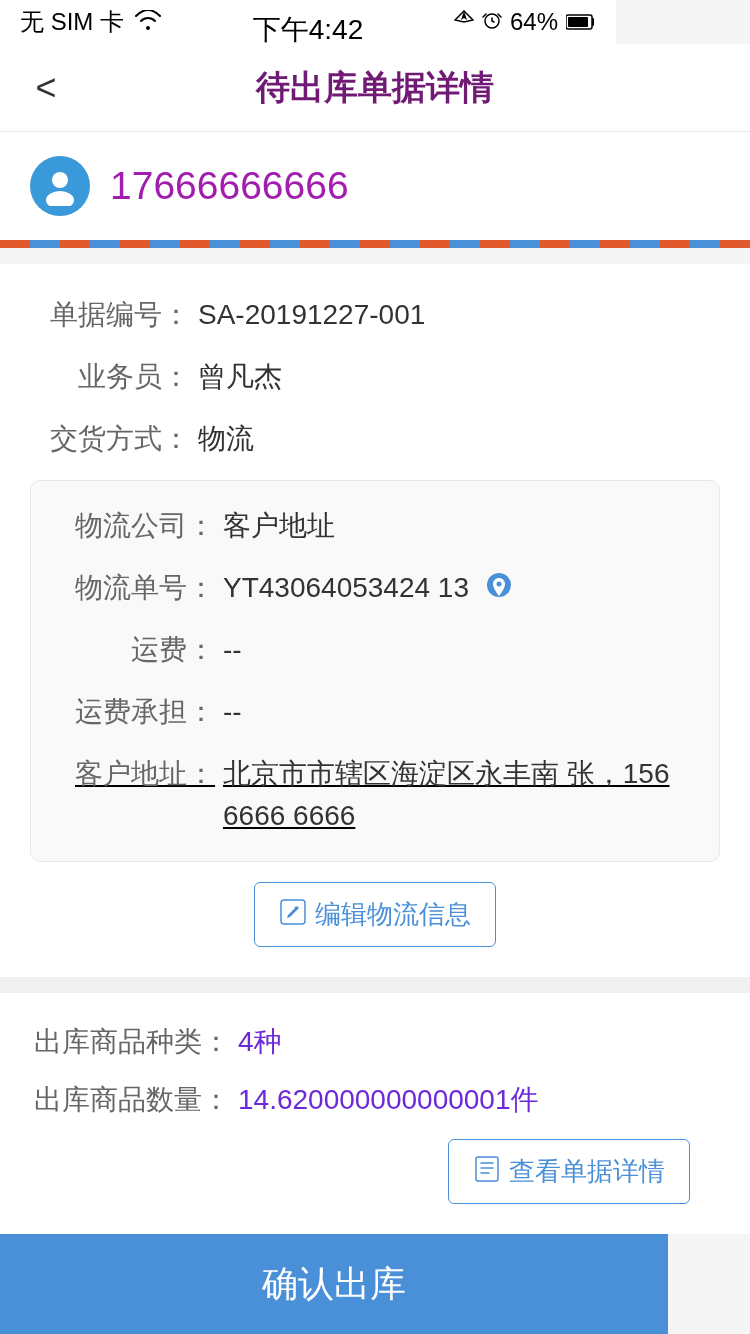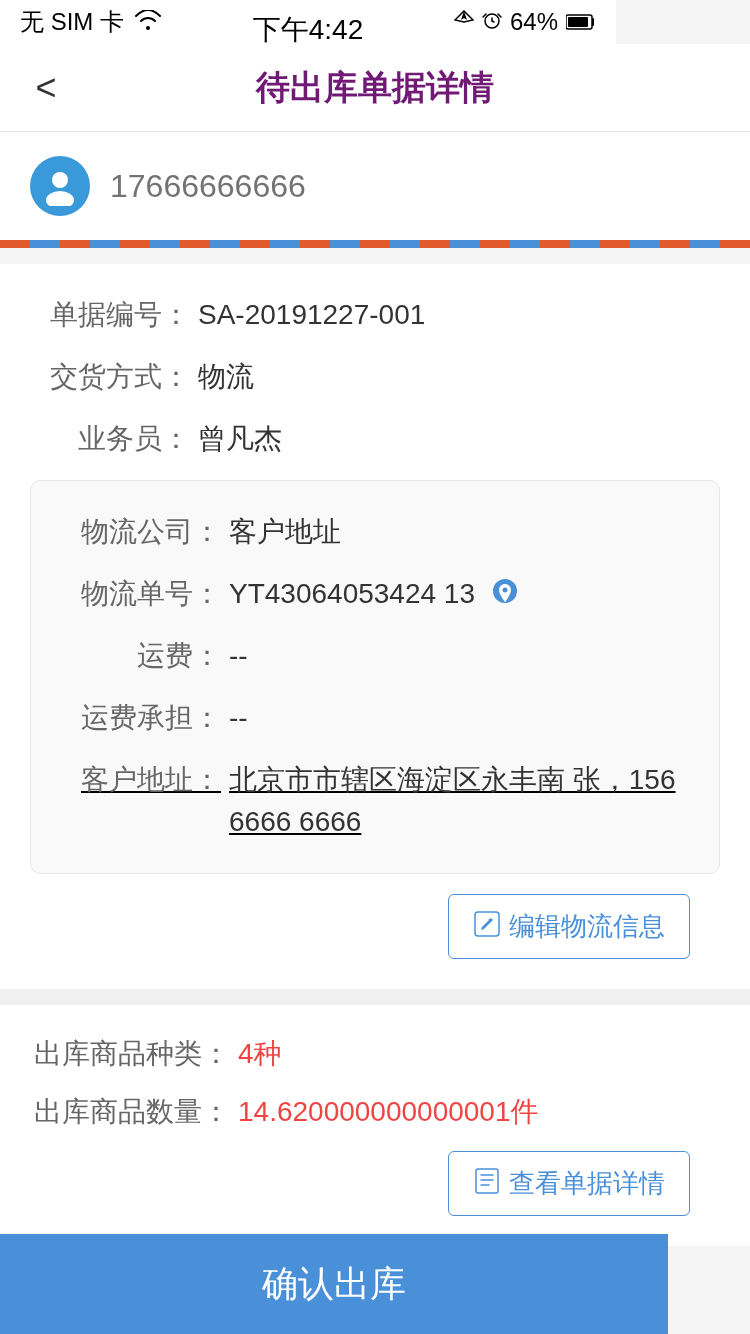--- a/index.html
+++ b/index.html
@@ -77,22 +77,22 @@
       height: 60px;
       border-radius: 50%;
       background: #3a9ad9;
       display: flex;
       align-items: center;
       justify-content: center;
       flex-shrink: 0;
     }
     .customer-avatar svg { width: 40px; height: 40px; fill: #fff; }
     .customer-phone {
-      font-size: 32px;
-      color: #737373;
+      font-size: 39px;
+      color: #a21caf;
       font-weight: 500;
     }
 
     
     .dashed-divider {
       width: 750px;
       height: 8px;
       background: repeating-linear-gradient(
         90deg,
         #e05a2b 0px, #e05a2b 30px,
@@ -126,21 +126,21 @@
       line-height: 1.5;
       padding-left: 8px;
     }
 
     
     .logistics-card {
       background: #f9f9f9;
       border: 1px solid #e8e8e8;
       border-radius: 10px;
       margin-top: 16px;
-      padding: 30px;
+      padding: 24px;
     }
     .logistics-row {
       display: flex;
       align-items: flex-start;
       margin-bottom: 20px;
       font-size: 28px;
     }
     .logistics-row:last-child { margin-bottom: 0; text-decoration: underline; }
     .logistics-label {
       color: #666;
@@ -162,21 +162,21 @@
     }
     .location-icon {
       width: 36px;
       height: 36px;
       flex-shrink: 0;
     }
 
     
     .edit-logistics-btn {
       display: flex;
-      justify-content: flex-end;
+      justify-content: center;
       margin-top: 20px;
       padding: 0 30px;
     }
     .btn-outline {
       border: 1px solid #4a90d9;
       color: #4a90d9;
       background: #fff;
       border-radius: 6px;
       padding: 14px 24px;
       font-size: 26px;
@@ -206,21 +206,21 @@
       font-size: 28px;
     }
     .goods-row:last-child { margin-bottom: 0; }
     .goods-label {
       color: #666;
       min-width: 200px;
       text-align: right;
       flex-shrink: 0;
     }
     .goods-value {
-      color: #ef4444;
+      color: #6d28d9;
       flex: 1;
       padding-left: 8px;
     }
 
     
     .view-details-btn {
       display: flex;
       justify-content: flex-end;
       margin-top: 20px;
       padding: 0 30px;
@@ -313,26 +313,26 @@
   </div>
 
   <div class="dashed-divider"></div>
 
   <div class="info-card">
     <div class="info-row">
       <span class="info-label">单据编号：</span>
       <span class="info-value">SA-20191227-001</span>
     </div>
     <div class="info-row">
+      <span class="info-label">业务员：</span>
+      <span class="info-value">曾凡杰</span>
+    </div>
+    <div class="info-row">
       <span class="info-label">交货方式：</span>
       <span class="info-value">物流</span>
-    </div>
-    <div class="info-row">
-      <span class="info-label">业务员：</span>
-      <span class="info-value">曾凡杰</span>
     </div>
 
     <div class="logistics-card">
       <div class="logistics-row">
         <span class="logistics-label">物流公司：</span>
         <span class="logistics-value">客户地址</span>
       </div>
       <div class="logistics-row">
         <span class="logistics-label">物流单号：</span>
         <div class="logistics-value logistics-value-inline">

